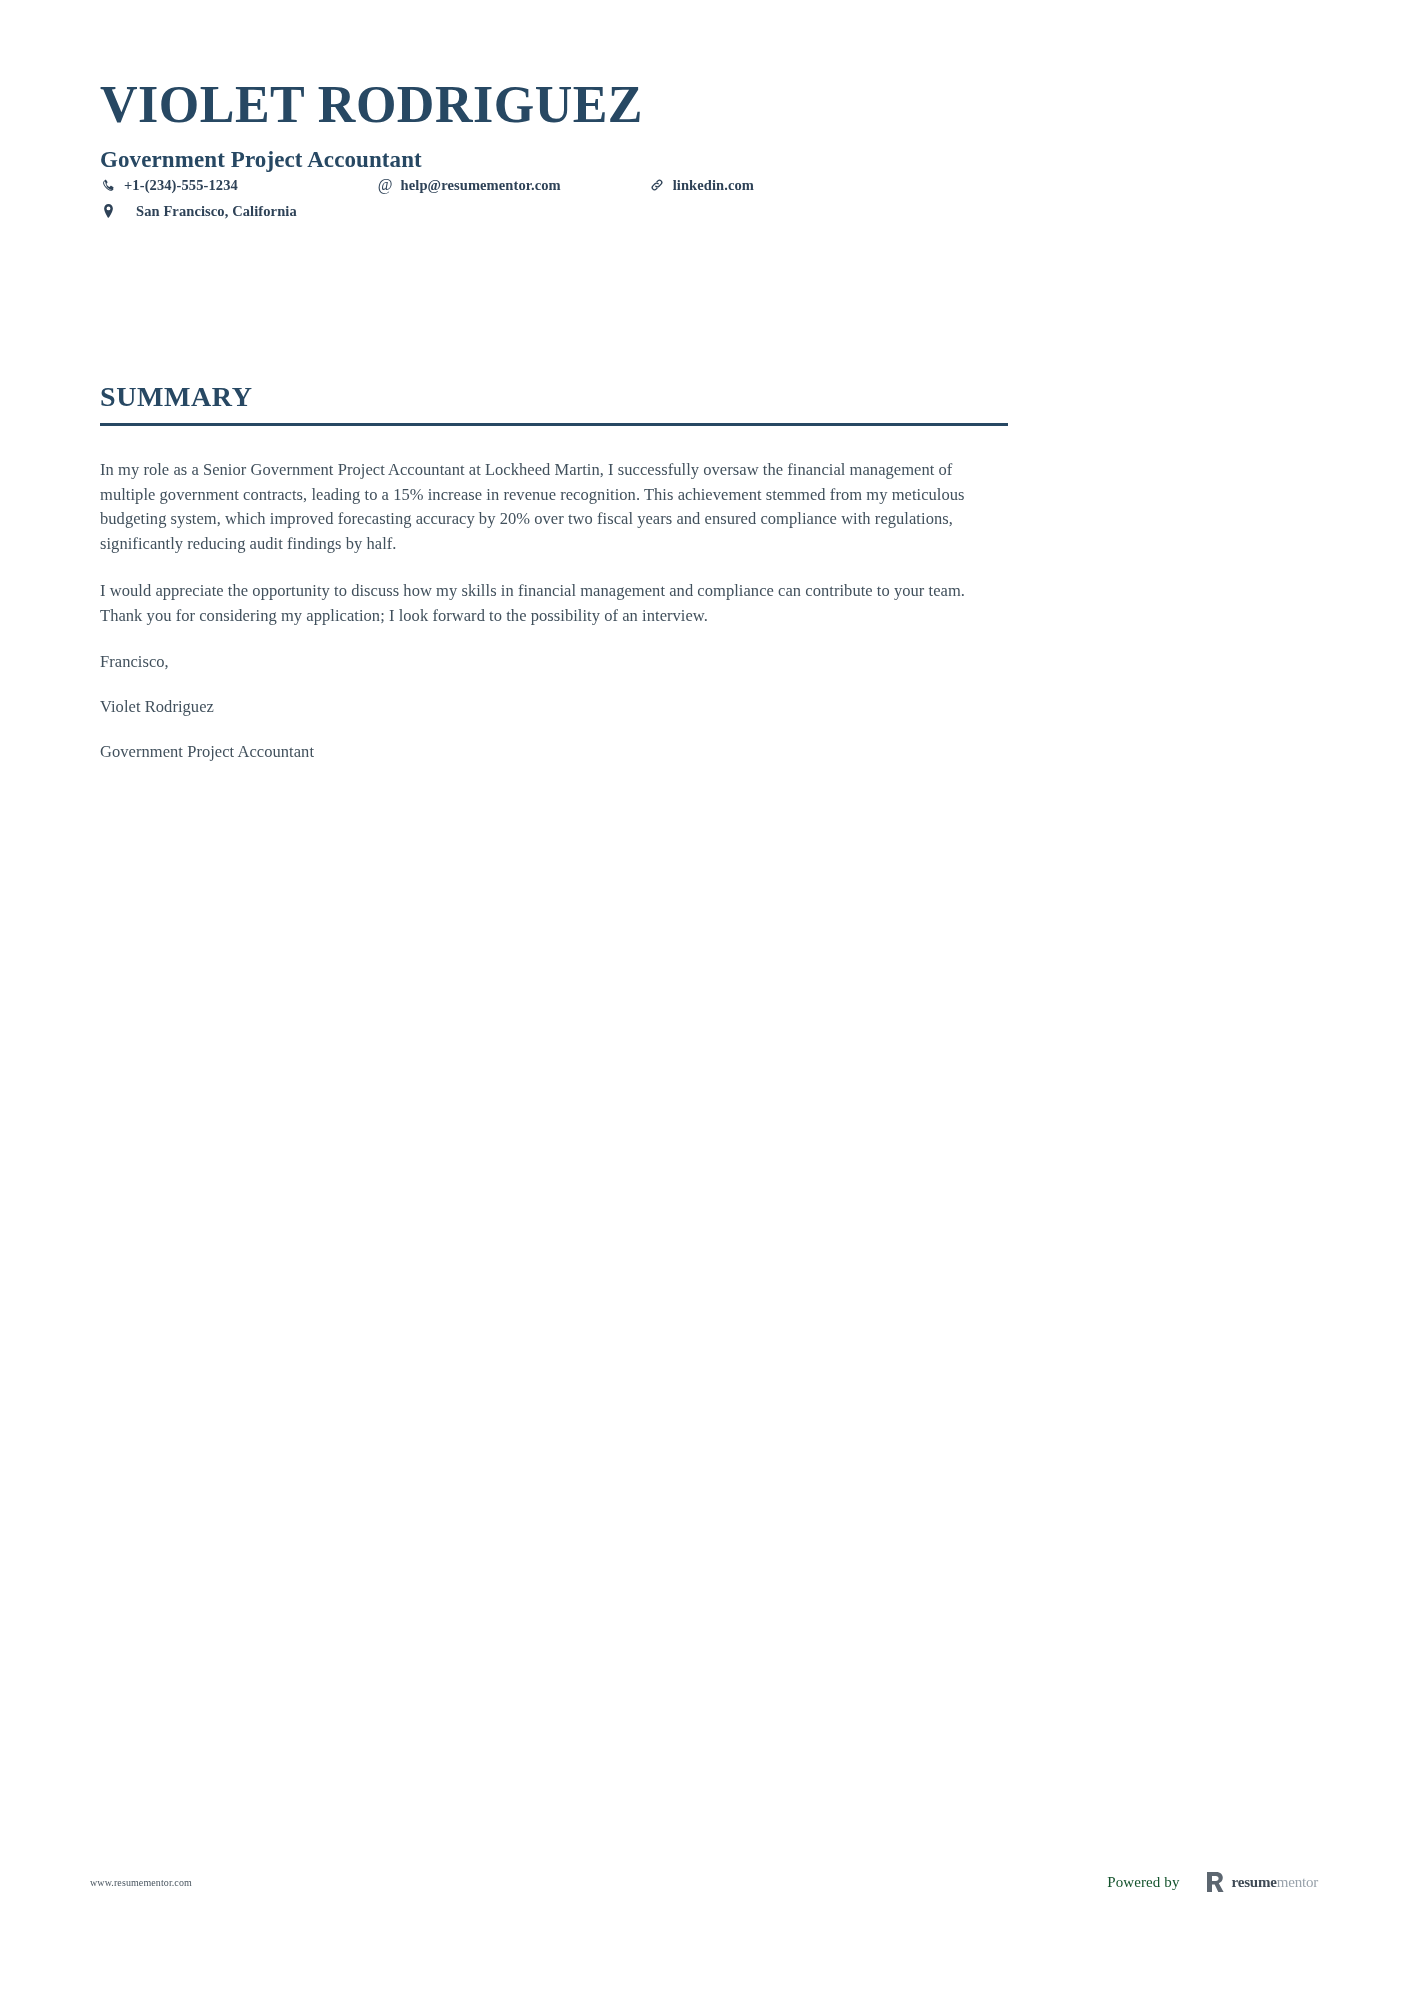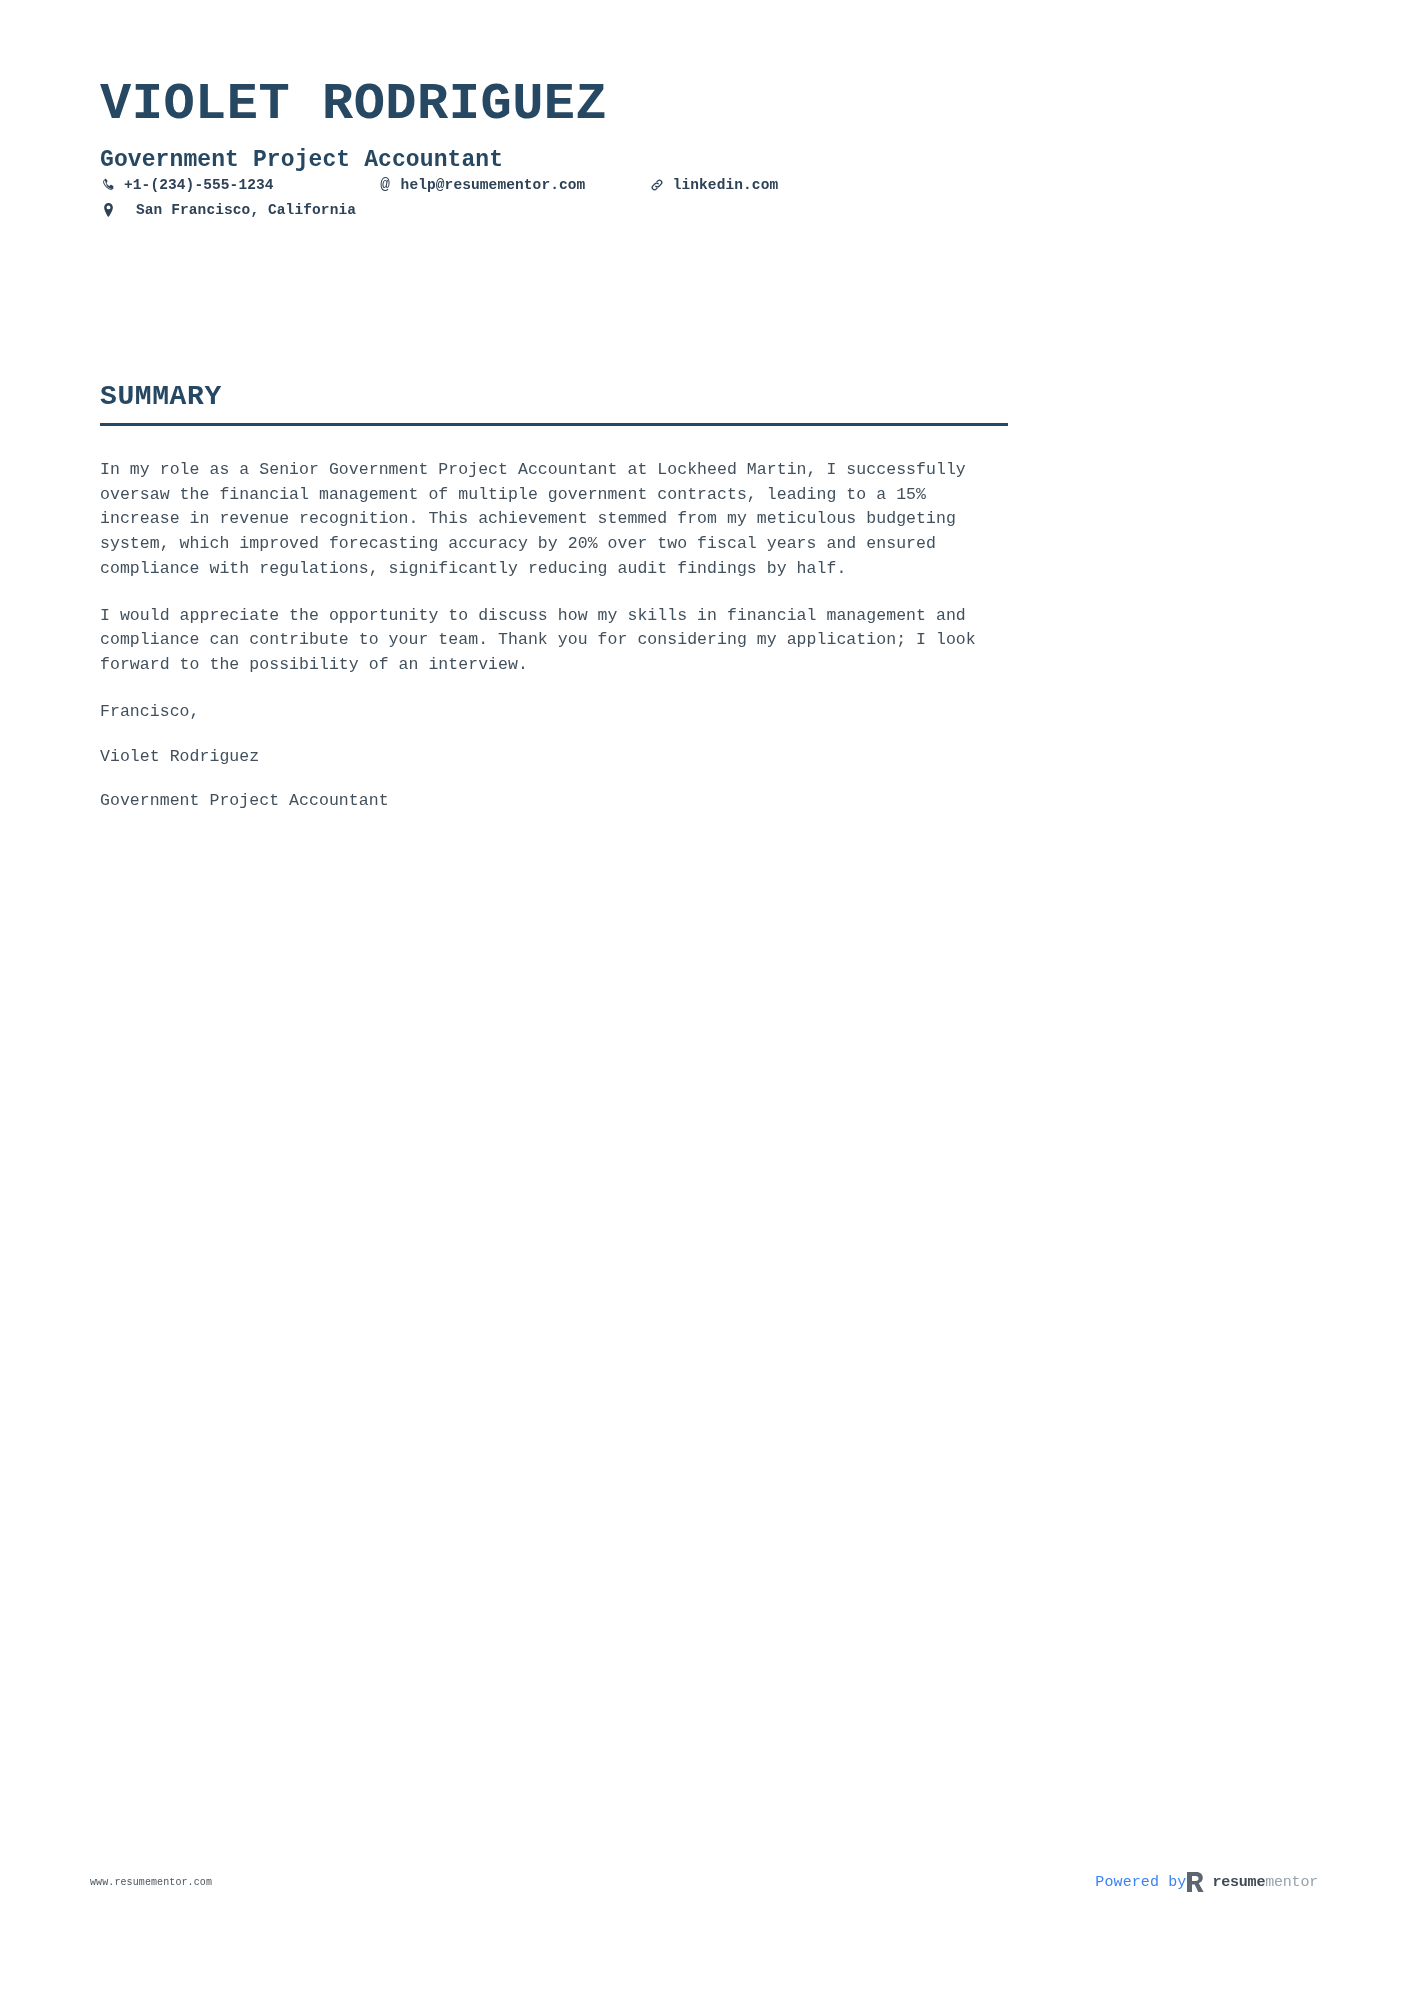--- a/index.html
+++ b/index.html
@@ -5,21 +5,21 @@
   html, body {
     margin: 0;
     padding: 0;
     background: #ffffff;
   }
   .page {
     position: relative;
     width: 1410px;
     height: 1926px;
     background: #ffffff;
-    font-family: Liberation Mono, monospace;
+    font-family: Liberation Serif, serif;
     overflow: hidden;
     box-sizing: border-box;
   }
 
   
   .header {
     position: absolute;
     left: 100px;
     top: 78px;
     width: 910px;
@@ -135,21 +135,22 @@
     letter-spacing: 0.1px;
   }
   .footer-brand {
     position: absolute;
     right: 92px;
     display: flex;
     align-items: center;
   }
   .powered-by {
     font-size: 15px;
-    color: #3b82f6;
+    color: #14532d;
+    margin-right: 26px;
     letter-spacing: 0.1px;
   }
   .logo {
     display: flex;
     align-items: center;
   }
   .logo-mark {
     width: 19px;
     height: 22px;
     margin-right: 7px;

